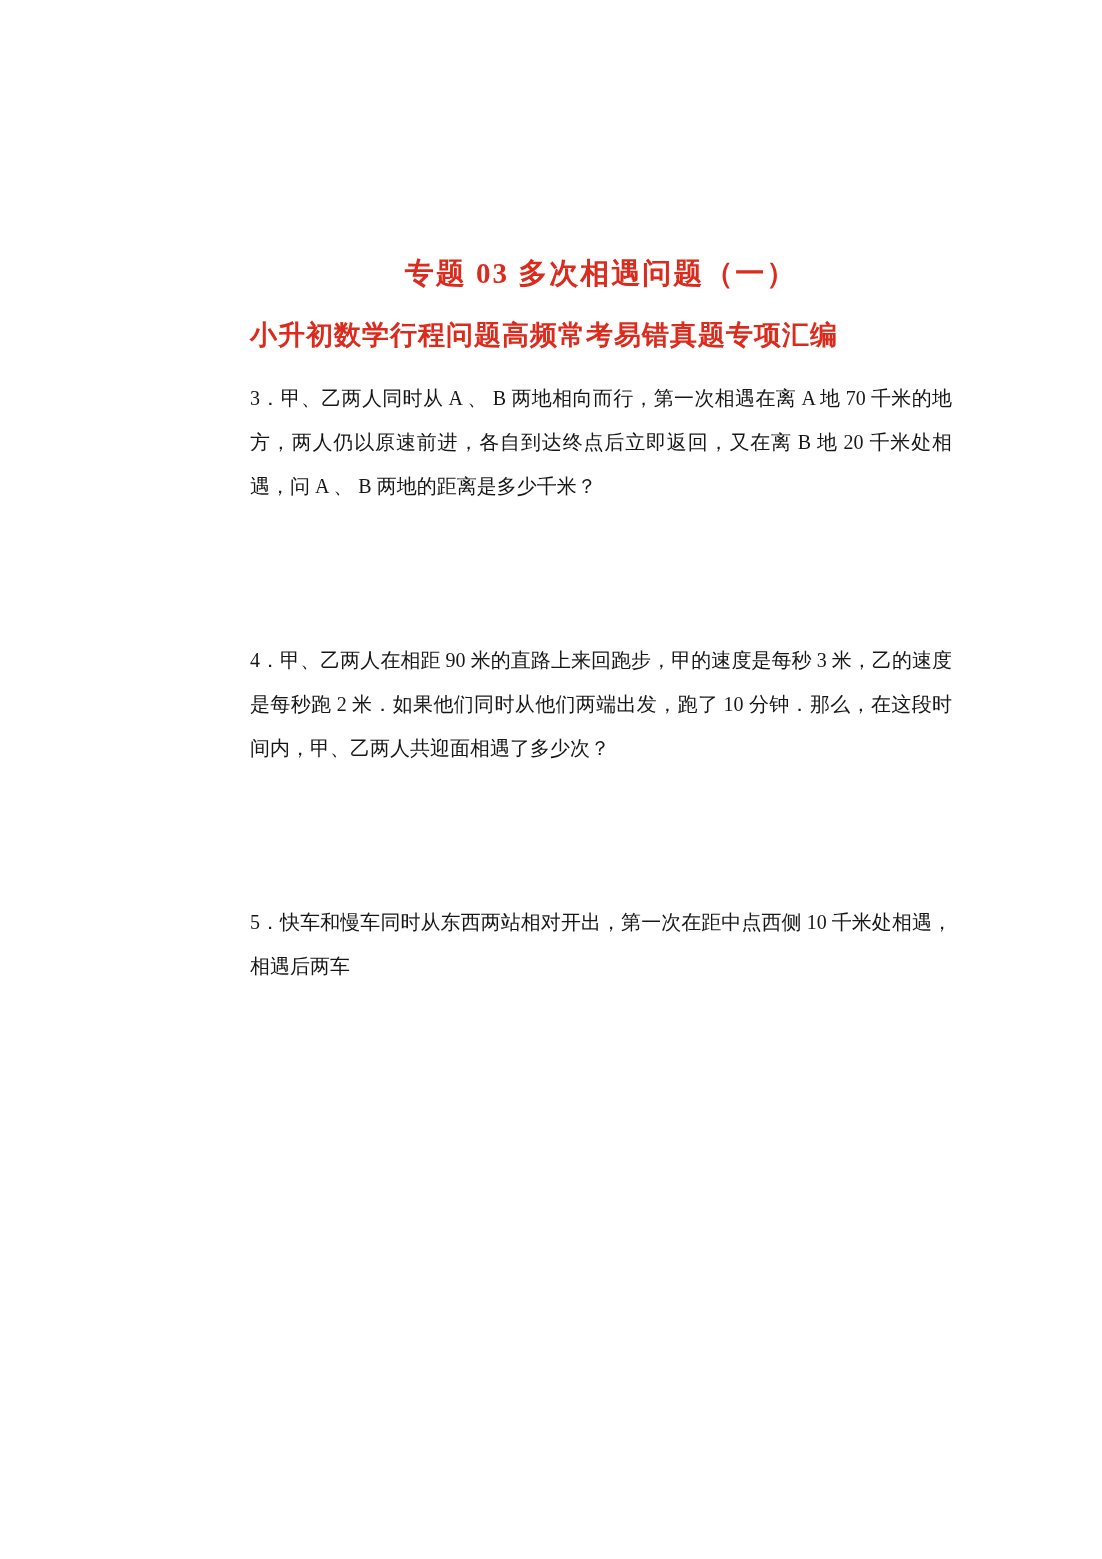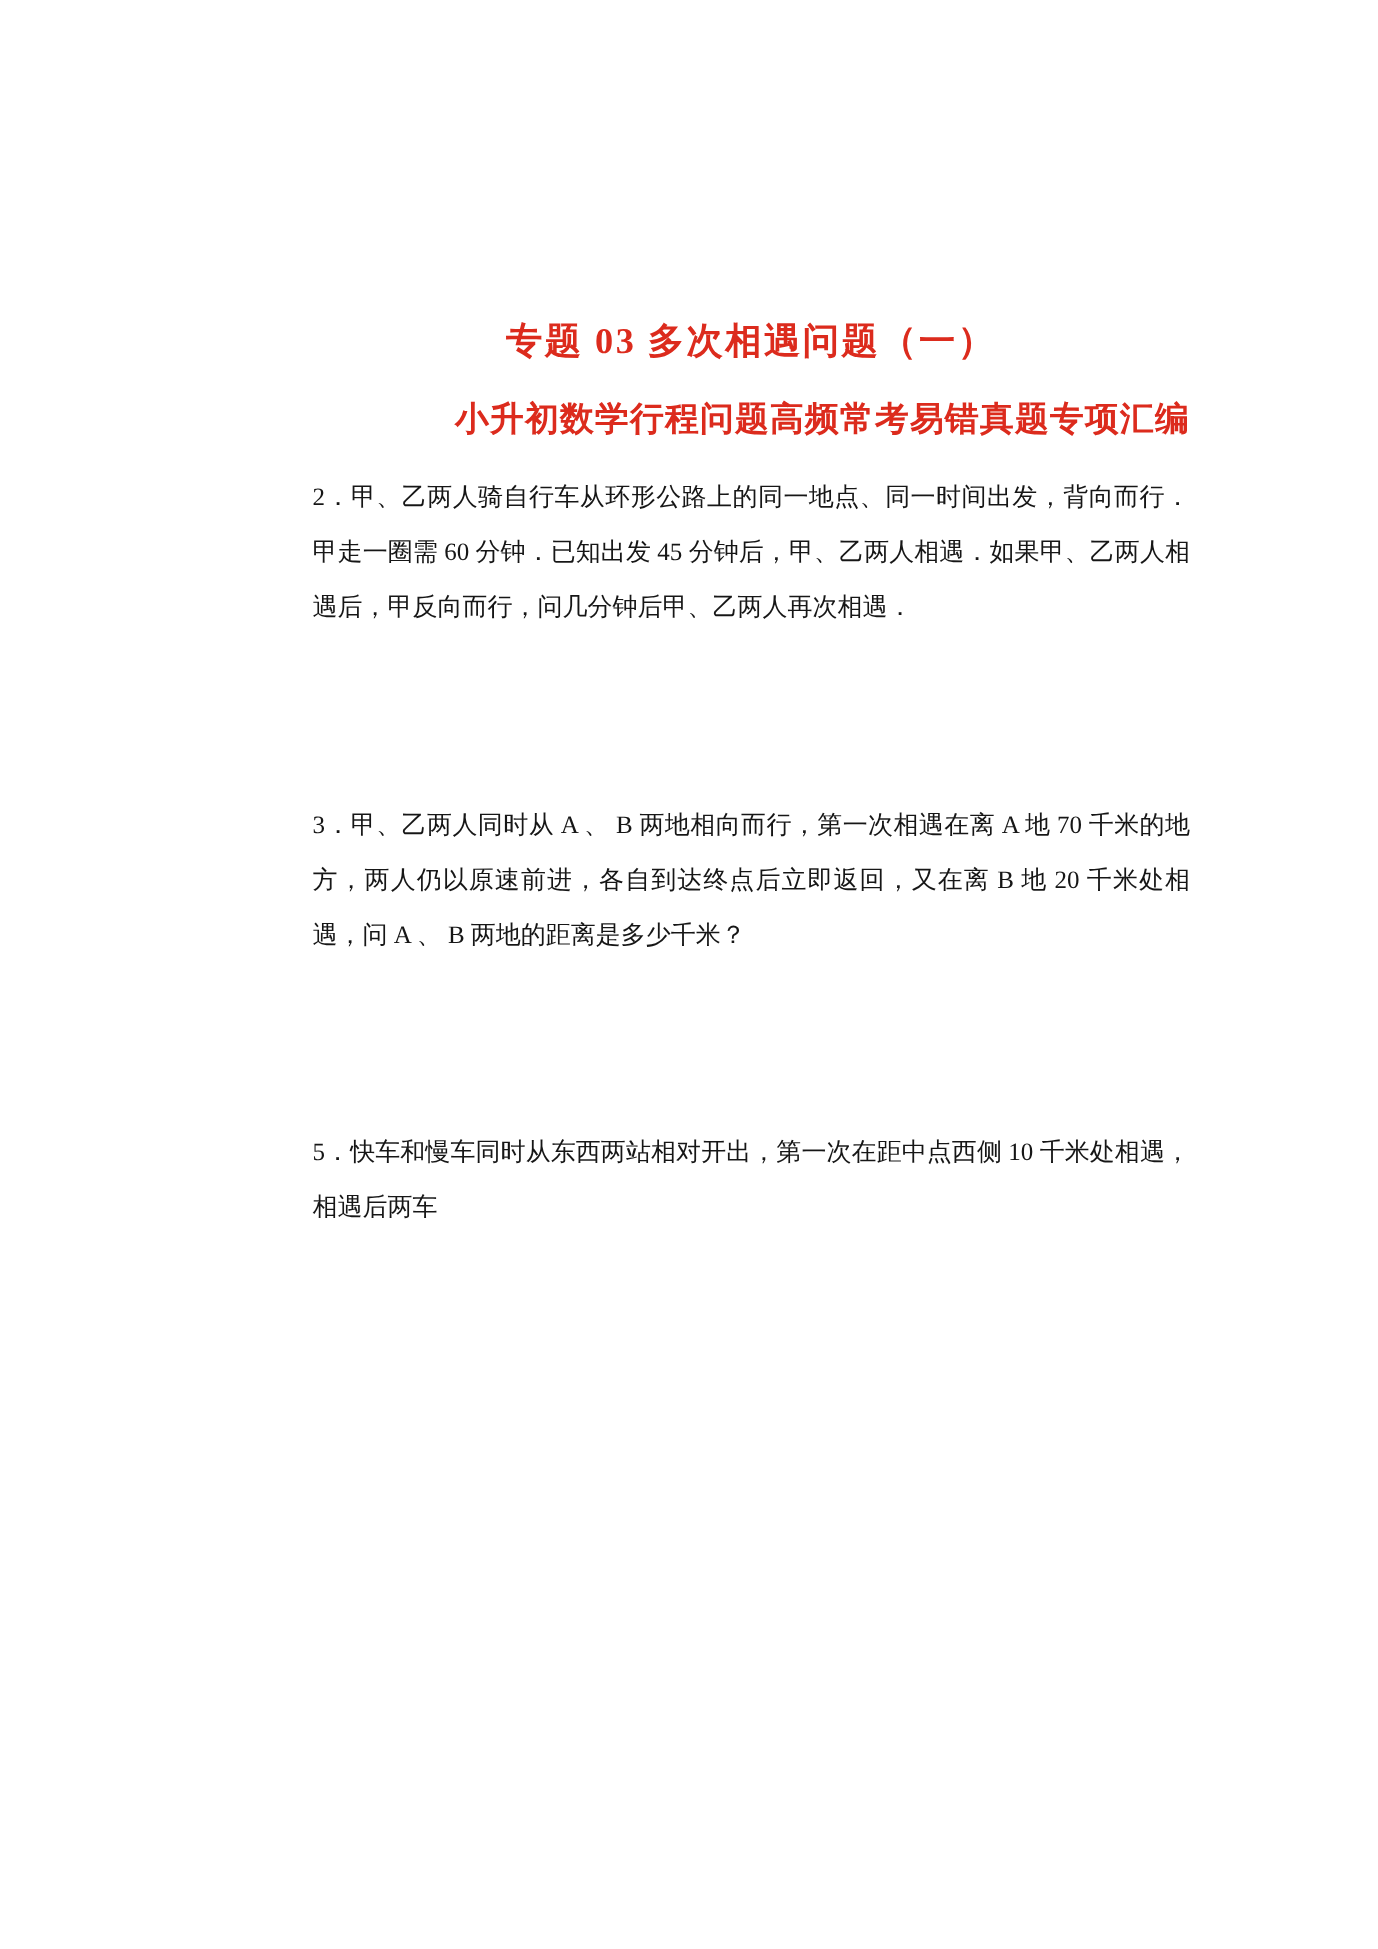--- a/index.html
+++ b/index.html
@@ -23,21 +23,21 @@
   .doc-title {
     text-align: center;
     color: var(--accent, #dc2b1d);
     font-size: 29px;
     font-weight: bold;
     line-height: 34px;
     letter-spacing: 2px;
     margin-bottom: 28px;
   }
   .doc-subtitle {
-    text-align: right;
+    text-align: left;
     color: var(--accent, #dc2b1d);
     font-size: 27px;
     font-weight: bold;
     line-height: 34px;
     letter-spacing: 1px;
     margin-bottom: 24px;
   }
   .section-heading {
     font-size: 20px;
     font-weight: bold;
@@ -59,21 +59,21 @@
 
 <div class="page">
   <div class="content">
 
     <h1 class="doc-title">专题 03 多次相遇问题（一）</h1>
 
     <h2 class="doc-subtitle">小升初数学行程问题高频常考易错真题专项汇编</h2>
 
 
 
-    <p class="problem">2．甲、乙两人骑自行车从环形公路上的同一地点、同一时间出发，背向而行．甲走一圈需 60 分钟．已知出发 45 分钟后，甲、乙两人相遇．如果甲、乙两人相遇后，甲反向而行，问几分钟后甲、乙两人再次相遇．</p>
 
     <p class="problem">3．甲、乙两人同时从 A 、 B 两地相向而行，第一次相遇在离 A 地 70 千米的地方，两人仍以原速前进，各自到达终点后立即返回，又在离 B 地 20 千米处相遇，问 A 、 B 两地的距离是多少千米？</p>
 
+    <p class="problem">4．甲、乙两人在相距 90 米的直路上来回跑步，甲的速度是每秒 3 米，乙的速度是每秒跑 2 米．如果他们同时从他们两端出发，跑了 10 分钟．那么，在这段时间内，甲、乙两人共迎面相遇了多少次？</p>
 
     <p class="problem">5．快车和慢车同时从东西两站相对开出，第一次在距中点西侧 10 千米处相遇，相遇后两车</p>
 
   </div>
 </div>
 
 </body></html>

